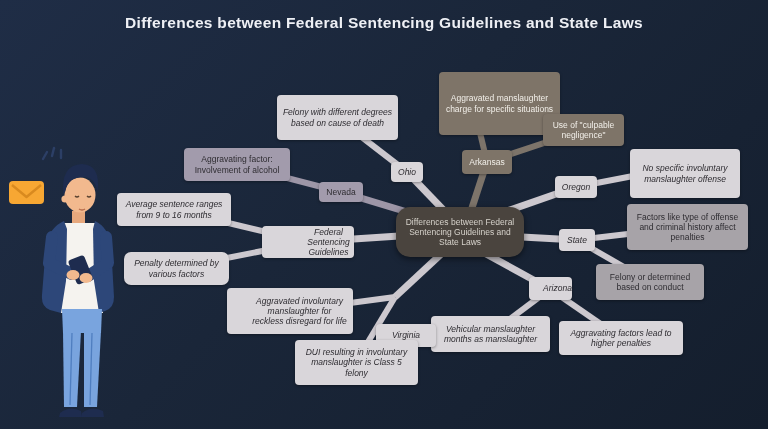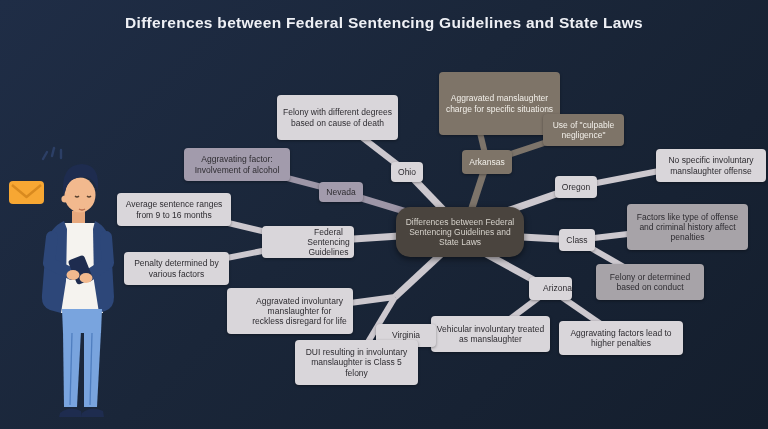--- a/index.html
+++ b/index.html
@@ -15,21 +15,21 @@
   #links{position:absolute;left:0;top:0;width:768px;height:429px;}
   .lk-light{stroke:#ccc8ce;}
   .lk-taupe{stroke:#7d746a;}
   .lk-purple{stroke:#9d96a7;}
   .node{
     position:absolute;box-sizing:border-box;display:flex;align-items:center;justify-content:center;
     text-align:center;border-radius:4px;padding:3px 5px;
     font-size:8.5px;line-height:1.18;color:#2e2c31;
     box-shadow:0 1px 3px rgba(0,0,0,.35);
   }
-  .light{background:#d9d6da;}
+  .light{background:#d9d6da;font-style:italic;}
   .medium{background:#a7a3a8;}
   .taupe{background:#7e7468;color:#f2efe9;}
   .purple{background:#a29bac;}
   .central{
     background:#4a443e;color:#d6d2cb;border-radius:14px;font-size:8.5px;
     box-shadow:0 2px 6px rgba(0,0,0,.5);
   }
   #person{position:absolute;left:0px;top:133px;}
 </style>
 </head>
@@ -60,41 +60,41 @@
     <line class="lk-light" x1="550" y1="289" x2="621" y2="338" stroke-width="6"></line>
     <line class="lk-light" x1="452" y1="244" x2="395" y2="297" stroke-width="7"></line>
     <line class="lk-light" x1="395" y1="297" x2="290" y2="311" stroke-width="6"></line>
     <line class="lk-light" x1="395" y1="297" x2="356" y2="362" stroke-width="6"></line>
   </svg>
 
   <div class="node central" style="left:396px;top:207px;width:128px;height:50px;">Differences between Federal Sentencing Guidelines and State Laws</div>
 
   <div class="node light" style="left:262px;top:226px;width:92px;height:32px;padding-left:46px;">Federal Sentencing Guidelines</div>
   <div class="node light" style="left:117px;top:193px;width:114px;height:33px;">Average sentence ranges from 9 to 16 months</div>
-  <div class="node light" style="left:124px;top:252px;width:105px;height:33px;">Penalty determined by various factors</div>
+  <div class="node light" style="left:124px;top:252px;width:105px;height:33px;border-radius:7px;">Penalty determined by various factors</div>
 
   <div class="node purple" style="left:319px;top:182px;width:44px;height:20px;">Nevada</div>
   <div class="node purple" style="left:184px;top:148px;width:106px;height:33px;">Aggravating factor: Involvement of alcohol</div>
 
   <div class="node light" style="left:391px;top:162px;width:32px;height:20px;">Ohio</div>
   <div class="node light" style="left:277px;top:95px;width:121px;height:45px;">Felony with different degrees based on cause of death</div>
 
   <div class="node taupe" style="left:462px;top:150px;width:50px;height:24px;">Arkansas</div>
   <div class="node taupe" style="left:411px;top:72px;width:121px;height:63px;margin-left:28px;">Aggravated manslaughter charge for specific situations</div>
   <div class="node taupe" style="left:543px;top:114px;width:81px;height:32px;">Use of "culpable negligence"</div>
 
   <div class="node light" style="left:555px;top:176px;width:42px;height:22px;">Oregon</div>
-  <div class="node light" style="left:630px;top:149px;width:110px;height:33px;margin-left:26px;">No specific involuntary manslaughter offense</div>
+  <div class="node light" style="left:630px;top:149px;width:110px;height:49px;">No specific involuntary manslaughter offense</div>
 
-  <div class="node light" style="left:559px;top:229px;width:36px;height:22px;">Class</div>
+  <div class="node light" style="left:559px;top:229px;width:36px;height:22px;">State</div>
   <div class="node medium" style="left:627px;top:204px;width:121px;height:46px;">Factors like type of offense and criminal history affect penalties</div>
   <div class="node medium" style="left:596px;top:264px;width:108px;height:36px;">Felony or determined based on conduct</div>
 
   <div class="node light" style="left:529px;top:277px;width:43px;height:23px;padding-left:19px;">Arizona</div>
-  <div class="node light" style="left:431px;top:316px;width:119px;height:36px;">Vehicular involuntary treated as manslaughter</div>
+  <div class="node light" style="left:431px;top:316px;width:119px;height:36px;">Vehicular manslaughter months as manslaughter</div>
   <div class="node light" style="left:559px;top:321px;width:124px;height:34px;">Aggravating factors lead to higher penalties</div>
 
   <div class="node light" style="left:376px;top:286px;width:60px;height:23px;margin-top:38px;">Virginia</div>
   <div class="node light" style="left:227px;top:288px;width:126px;height:46px;padding-left:24px;">Aggravated involuntary manslaughter for reckless disregard for life</div>
   <div class="node light" style="left:295px;top:340px;width:123px;height:45px;">DUI resulting in involuntary manslaughter is Class 5 felony</div>
 
   <svg id="person" width="122" height="292" viewBox="0 0 122 292">
 
     <g stroke="#2c3f66" stroke-width="2.4" stroke-linecap="round">
       <line x1="47" y1="19" x2="43" y2="26"></line>

